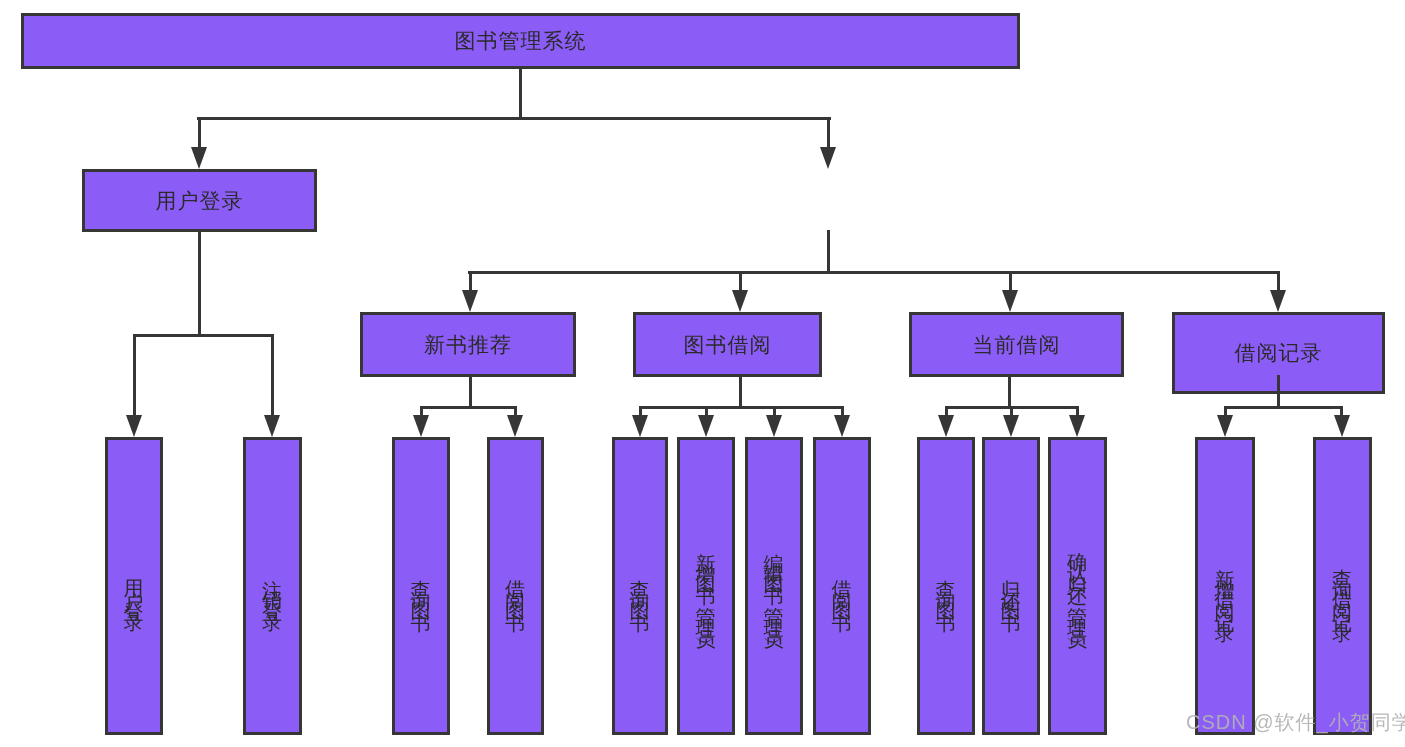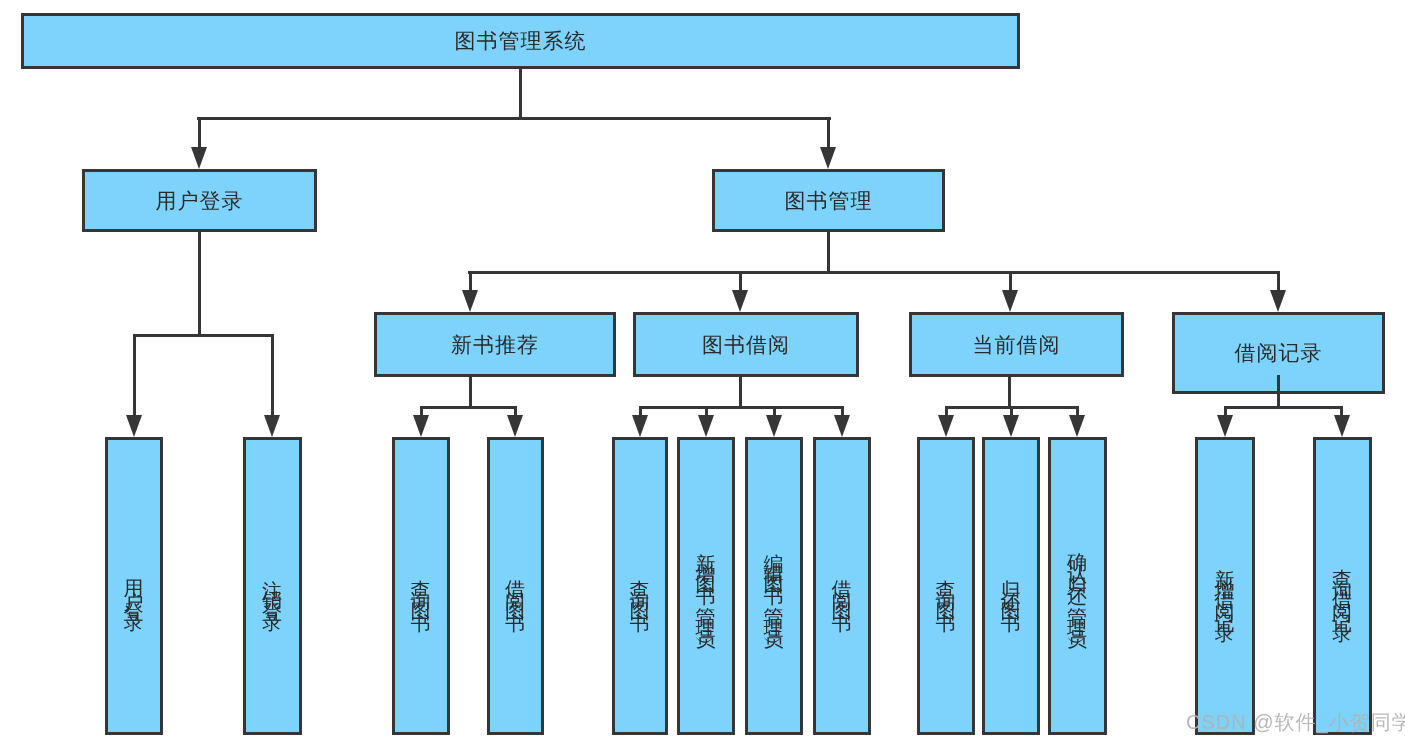--- a/index.html
+++ b/index.html
@@ -6,21 +6,21 @@
   .canvas{
     position:relative;
     width:1405px;height:747px;
     background:#ffffff;
     font-family:"Liberation Sans","DejaVu Sans",sans-serif;
     overflow:hidden;
   }
   .box{
     position:absolute;
     box-sizing:border-box;
-    background:#7dd3fc;
+    background:#8b5cf6;
     border:3px solid #363636;
     display:flex;
     align-items:center;
     justify-content:center;
     color:#2a2a2a;
     font-size:21px;
     letter-spacing:1px;
     white-space:nowrap;
   }
   .vbox{
@@ -57,42 +57,41 @@
   <div class="box" style="left:21px;top:13px;width:999px;height:56px">图书管理系统</div>
 
   <div class="vline" style="left:519px;top:67px;height:52px"></div>
   <div class="hline" style="left:197px;top:117px;width:634px"></div>
   <div class="vline" style="left:198px;top:117px;height:33px"></div>
   <div class="arrow" style="left:191px;top:147px"></div>
   <div class="vline" style="left:827px;top:117px;height:33px"></div>
   <div class="arrow" style="left:820px;top:147px"></div>
 
   <div class="box" style="left:82px;top:169px;width:235px;height:63px">用户登录</div>
-  <div class="box" style="left:712px;top:169px;width:233px;height:63px">图书管理</div>
 
   <div class="vline" style="left:198px;top:230px;height:106px"></div>
   <div class="hline" style="left:133px;top:334px;width:141px"></div>
   <div class="vline" style="left:133px;top:334px;height:83px"></div>
   <div class="arrow" style="left:126px;top:415px"></div>
   <div class="vline" style="left:271px;top:334px;height:83px"></div>
   <div class="arrow" style="left:264px;top:415px"></div>
 
   <div class="vline" style="left:827px;top:230px;height:44px"></div>
   <div class="hline" style="left:468px;top:271px;width:812px"></div>
   <div class="vline" style="left:469px;top:271px;height:22px"></div>
   <div class="arrow" style="left:462px;top:290px"></div>
   <div class="vline" style="left:739px;top:271px;height:22px"></div>
   <div class="arrow" style="left:732px;top:290px"></div>
   <div class="vline" style="left:1009px;top:271px;height:22px"></div>
   <div class="arrow" style="left:1002px;top:290px"></div>
   <div class="vline" style="left:1277px;top:271px;height:22px"></div>
   <div class="arrow" style="left:1270px;top:290px"></div>
 
-  <div class="box" style="left:374px;top:312px;width:242px;height:65px">新书推荐</div>
-  <div class="box" style="left:633px;top:312px;width:226px;height:65px">图书借阅</div>
+  <div class="box" style="left:360px;top:312px;width:216px;height:65px">新书推荐</div>
+  <div class="box" style="left:633px;top:312px;width:189px;height:65px">图书借阅</div>
   <div class="box" style="left:909px;top:312px;width:215px;height:65px">当前借阅</div>
   <div class="box" style="left:1172px;top:312px;width:213px;height:82px">借阅记录</div>
 
   <div class="vline" style="left:469px;top:375px;height:34px"></div>
   <div class="hline" style="left:420px;top:406px;width:97px"></div>
   <div class="vline" style="left:420px;top:406px;height:12px"></div>
   <div class="arrow" style="left:413px;top:415px"></div>
   <div class="vline" style="left:514px;top:406px;height:12px"></div>
   <div class="arrow" style="left:507px;top:415px"></div>
 

